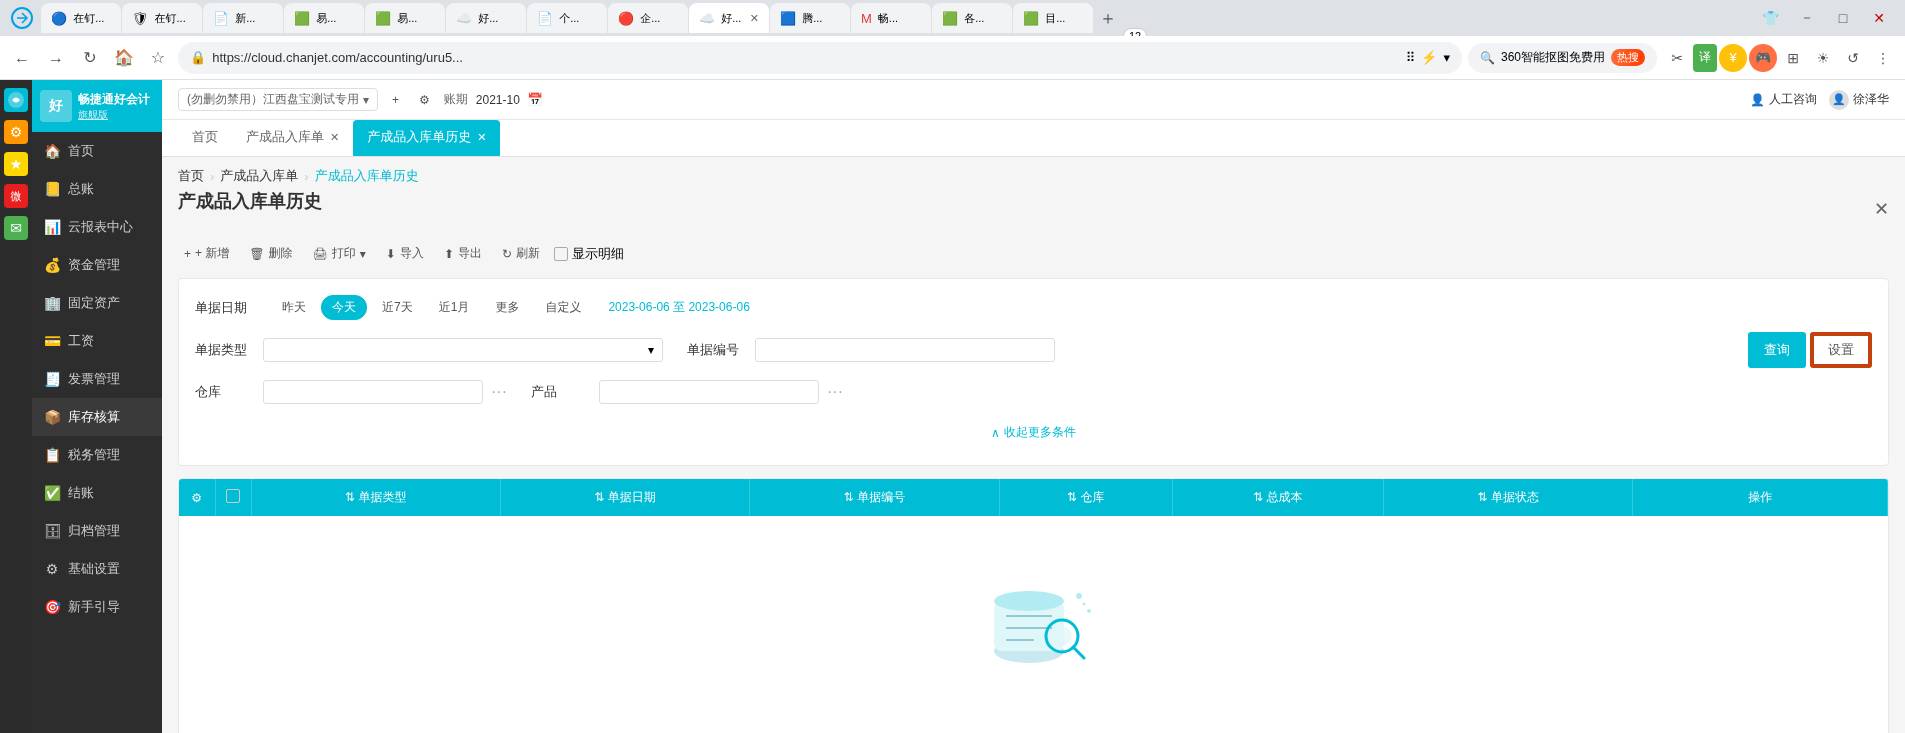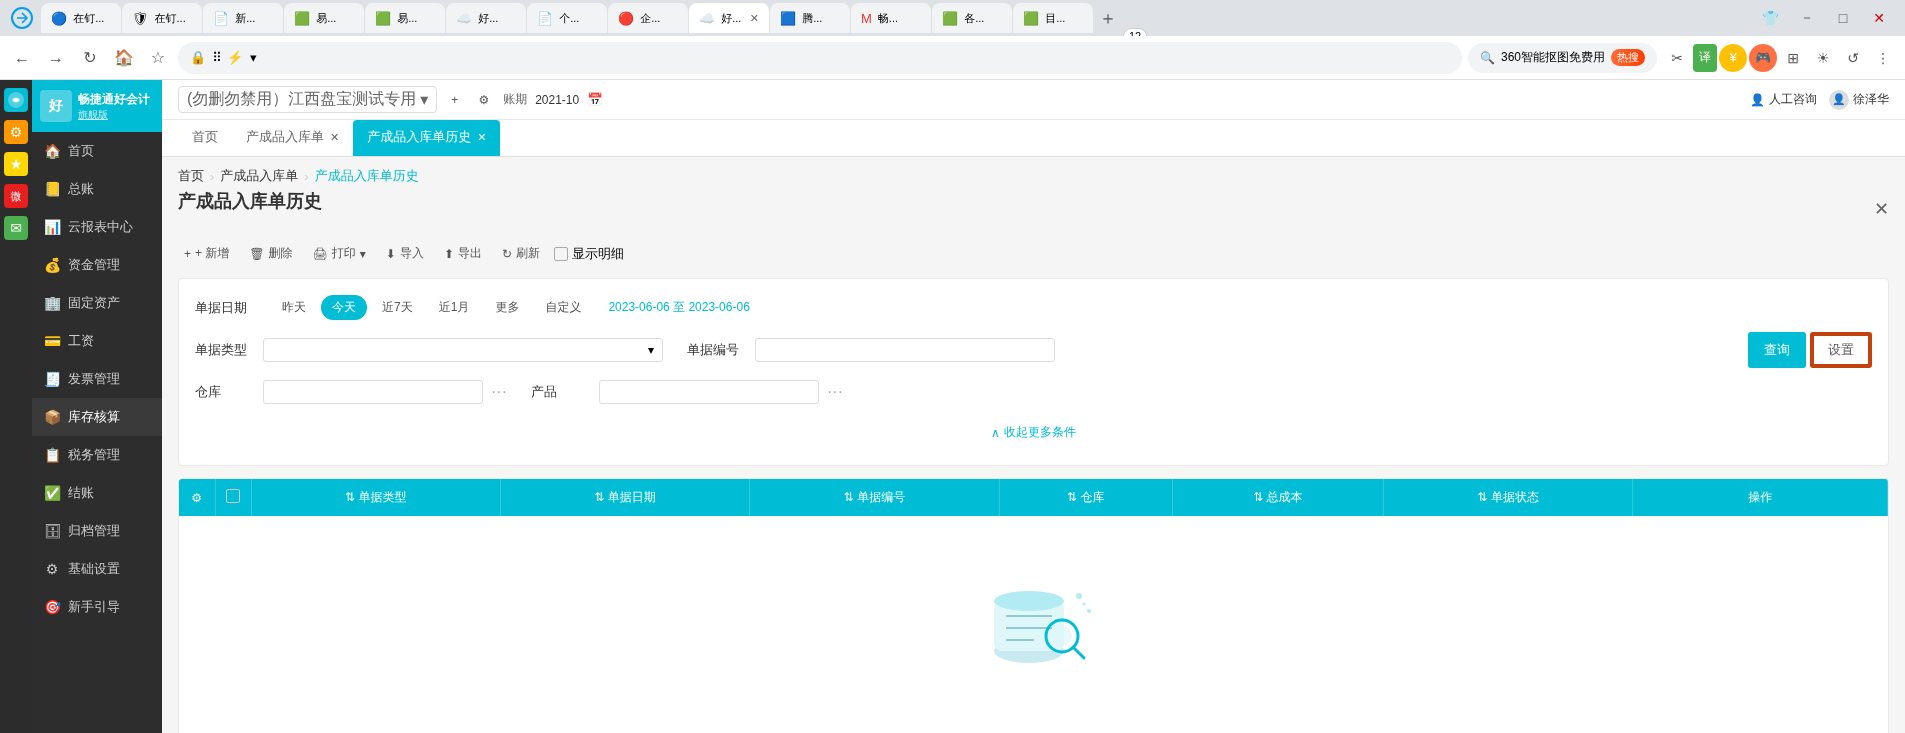--- a/index.html
+++ b/index.html
@@ -35,21 +35,21 @@
     .sidebar-item { display: flex; align-items: center; gap: 8px; padding: 10px 12px; cursor: pointer; font-size: 13px; color: #ccc; }
     .sidebar-item.active { background: #3a3a3a; color: #fff; }
     .sidebar-item-icon { font-size: 14px; width: 16px; text-align: center; }
 
     
     .content-area { flex: 1; display: flex; flex-direction: column; background: #f5f5f5; overflow: hidden; }
 
     
     .content-topbar { background: #fff; padding: 6px 16px; display: flex; align-items: center; justify-content: space-between; border-bottom: 1px solid #e8e8e8; height: 40px; }
     .topbar-left { display: flex; align-items: center; gap: 8px; }
-    .company-selector { display: flex; align-items: center; gap: 4px; color: #666; font-size: 16px; border: 1px solid #ddd; border-radius: 4px; padding: 2px 8px; cursor: pointer; }
+    .company-selector { display: flex; align-items: center; gap: 4px; color: #666; font-size: 12px; border: 1px solid #ddd; border-radius: 4px; padding: 2px 8px; cursor: pointer; }
     .period-label { font-size: 12px; color: #666; }
     .period-value { font-size: 12px; color: #333; font-weight: 500; }
     .topbar-right { display: flex; align-items: center; gap: 12px; }
     .topbar-user { display: flex; align-items: center; gap: 4px; font-size: 12px; color: #333; }
 
     
     .page-tabs { display: flex; align-items: center; background: #fff; border-bottom: 1px solid #e0e0e0; padding: 0 16px; }
     .page-tab { display: flex; align-items: center; gap: 4px; padding: 8px 14px; cursor: pointer; font-size: 13px; color: #666; border-bottom: 2px solid transparent; }
     .page-tab.active { color: #fff; background: #00bcd4; border-radius: 4px 4px 0 0; }
     .page-tab .tab-x { font-size: 11px; margin-left: 2px; }
@@ -180,20 +180,21 @@
   </div>
 
   <div class="browser-toolbar">
     <div class="nav-btn">←</div>
     <div class="nav-btn">→</div>
     <div class="nav-btn">↻</div>
     <div class="nav-btn">🏠</div>
     <div class="nav-btn">☆</div>
     <div class="address-bar">
       <span>🔒</span>
+      <span class="address-text">https://cloud.chanjet.com/accounting/uru5...</span>
       <span>⠿</span>
       <span>⚡</span>
       <span>▾</span>
     </div>
     <div class="search-bar">
       <span>🔍</span>
       <span>360智能抠图免费用</span>
       <span class="hot-search-badge">热搜</span>
     </div>
 

